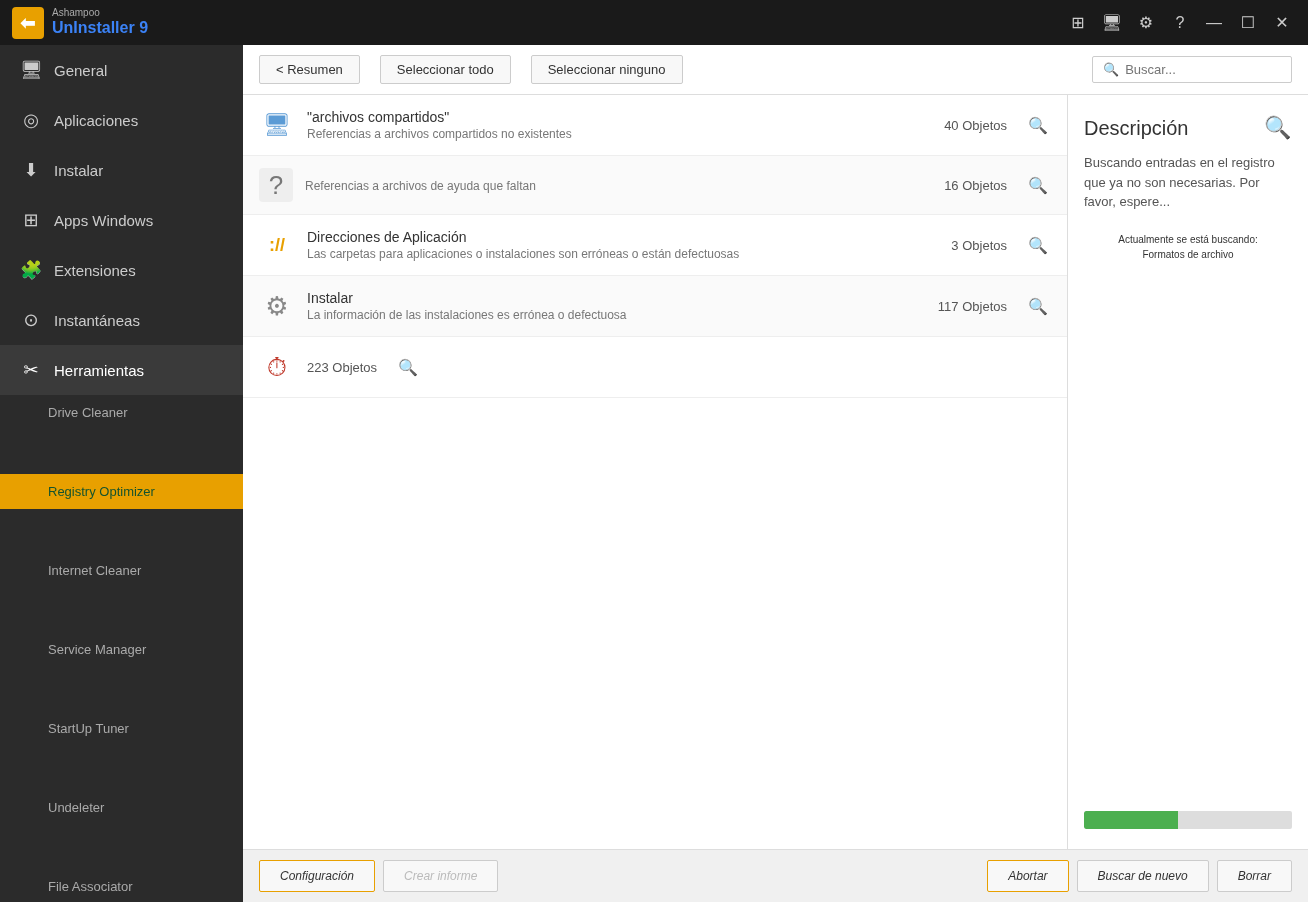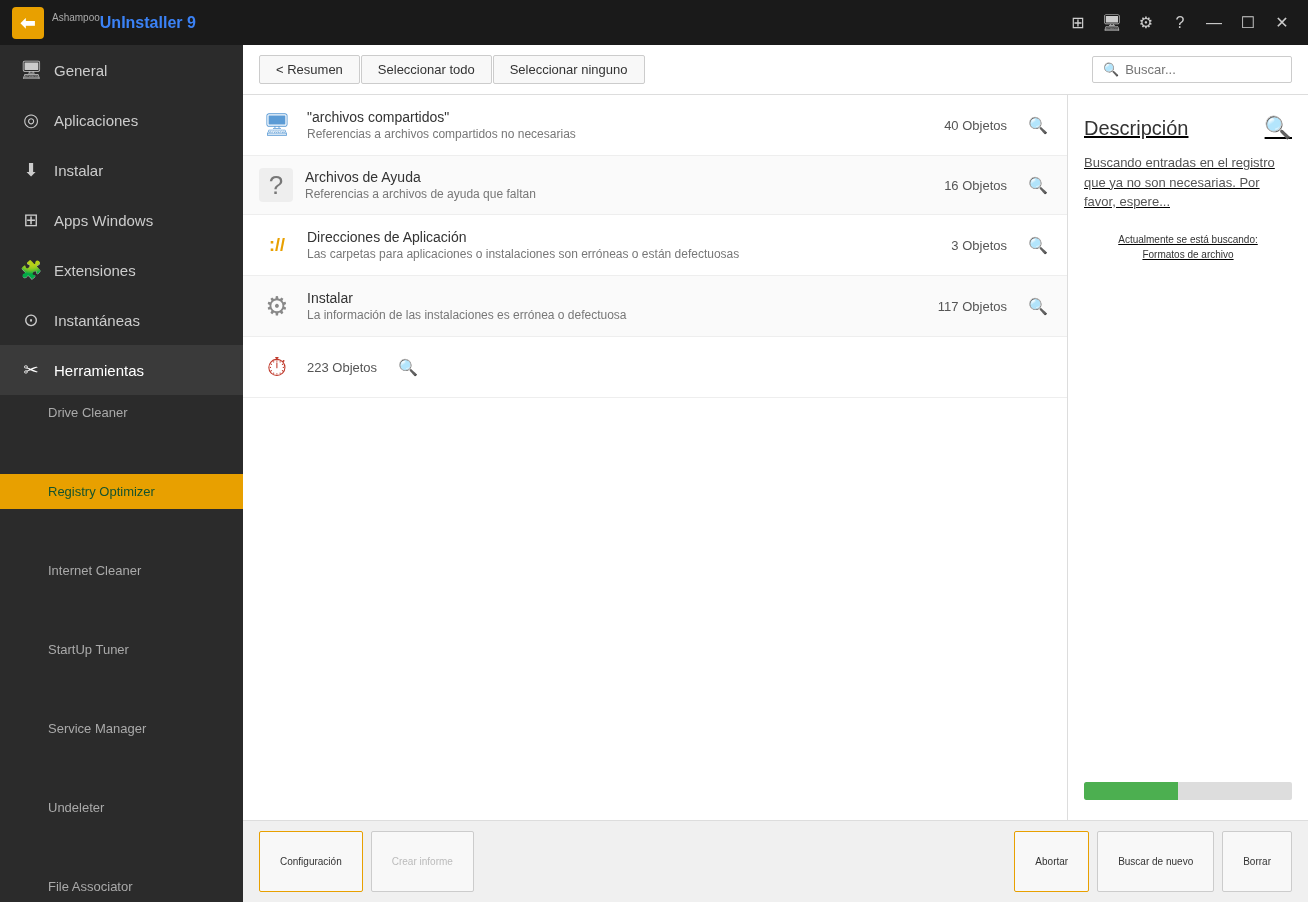--- a/index.html
+++ b/index.html
@@ -27,21 +27,21 @@
       border-radius: 4px;
       display: flex;
       align-items: center;
       justify-content: center;
       font-size: 18px;
       color: #fff;
       font-weight: bold;
     }
     .titlebar-text {
       display: flex;
-      flex-direction: row;
+      flex-direction: column;
     }
     .titlebar-brand {
       font-size: 10px;
       color: #aaa;
       line-height: 1;
     }
     .titlebar-app {
       font-size: 16px;
       color: #3b82f6;
       font-weight: 700;
@@ -124,21 +124,21 @@
       overflow: hidden;
     }
 
     
     .toolbar {
       background: #fff;
       border-bottom: 1px solid #ddd;
       padding: 10px 16px;
       display: flex;
       align-items: center;
-      gap: 1px;
+      gap: 20px;
       flex-shrink: 0;
     }
     .toolbar-btn {
       border: 1px solid #ccc;
       background: #f8f8f8;
       padding: 6px 16px;
       font-size: 13px;
       color: #333;
       cursor: pointer;
       border-radius: 2px;
@@ -229,21 +229,20 @@
 
     
     .desc-panel {
       width: 240px;
       flex-shrink: 0;
       background: #fff;
       padding: 20px 16px;
       display: flex;
       flex-direction: column;
       gap: 12px;
-      text-decoration: underline;
     }
     .desc-header {
       display: flex;
       align-items: center;
       justify-content: space-between;
     }
     .desc-title {
       font-size: 20px;
       color: #333;
       font-weight: 400;
@@ -283,25 +282,26 @@
       border-top: 1px solid #ddd;
       padding: 10px 16px;
       display: flex;
       align-items: center;
       gap: 8px;
       flex-shrink: 0;
     }
     .bottom-btn {
       border: 1px solid #ccc;
       background: #f8f8f8;
-      padding: 24px 20px;
-      font-size: 10px;
+      padding: 8px 20px;
+      font-size: 12px;
       color: #333;
       cursor: pointer;
       border-radius: 2px;
+      font-style: italic;
     }
     .bottom-btn.primary {
       border-color: #e8a000;
       color: #333;
     }
     .bottom-btn.disabled {
       color: #bbb;
       cursor: default;
     }
     .bottom-right {
@@ -368,24 +368,24 @@
       <div class="sidebar-sub-item">
         <span>Drive Cleaner</span>
       </div>
       <div class="sidebar-sub-item active">
         <span>Registry Optimizer</span>
       </div>
       <div class="sidebar-sub-item">
         <span>Internet Cleaner</span>
       </div>
       <div class="sidebar-sub-item">
+        <span>Service Manager</span>
+      </div>
+      <div class="sidebar-sub-item">
         <span>StartUp Tuner</span>
-      </div>
-      <div class="sidebar-sub-item">
-        <span>Service Manager</span>
       </div>
       <div class="sidebar-sub-item">
         <span>Undeleter</span>
       </div>
       <div class="sidebar-sub-item">
         <span>File Associator</span>
       </div>
       <div class="sidebar-sub-item">
         <span>File Wiper</span>
       </div>
@@ -411,30 +411,29 @@
     </div>
 
     <div class="content-split">
 
       <div class="list-panel">
 
         <div class="list-item">
           <div class="list-item-icon" style="color:#5b9bd5;">🖥</div>
           <div class="list-item-text">
             <div class="list-item-title">"archivos compartidos"</div>
-            <div class="list-item-desc">Referencias a archivos compartidos no necesarias</div>
+            <div class="list-item-desc">Referencias a archivos compartidos no existentes</div>
           </div>
           <span class="list-item-count">40 Objetos</span>
           <span class="list-item-search-btn">🔍</span>
         </div>
 
         <div class="list-item alt">
           <div class="list-item-icon" style="color:#777; font-size:26px; background:#eee; border-radius:4px; width:34px; height:34px;">?</div>
           <div class="list-item-text">
-            <div class="list-item-title">Archivos de Ayuda</div>
             <div class="list-item-desc">Referencias a archivos de ayuda que faltan</div>
           </div>
           <span class="list-item-count">16 Objetos</span>
           <span class="list-item-search-btn">🔍</span>
         </div>
 
         <div class="list-item">
           <div class="list-item-icon" style="color:#e8a000; font-size:18px; font-weight:bold;">://</div>
           <div class="list-item-text">
             <div class="list-item-title">Direcciones de Aplicación</div>

